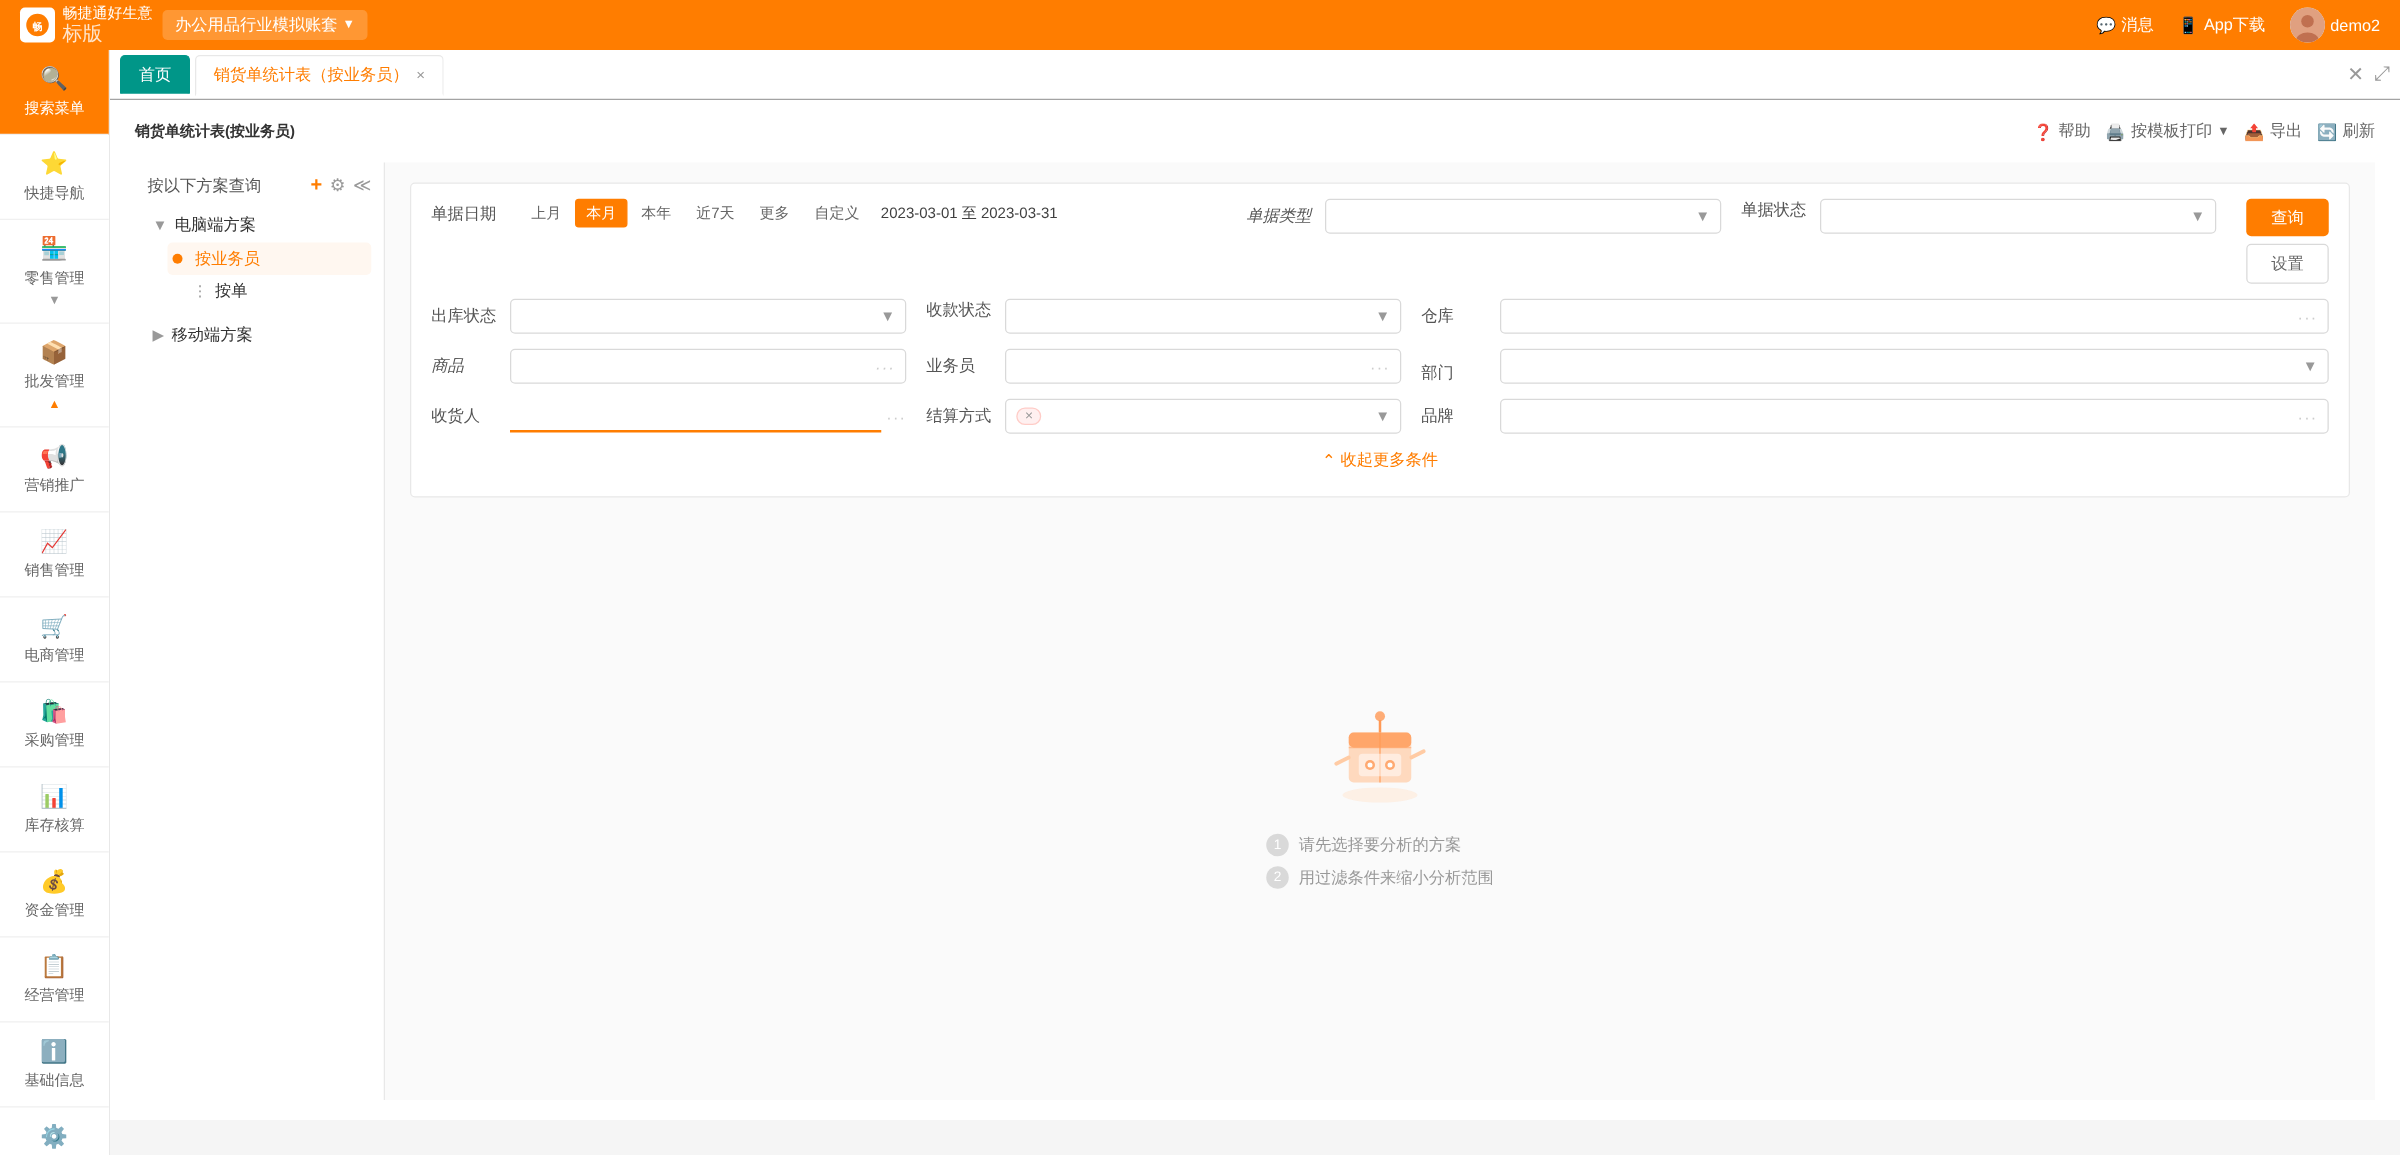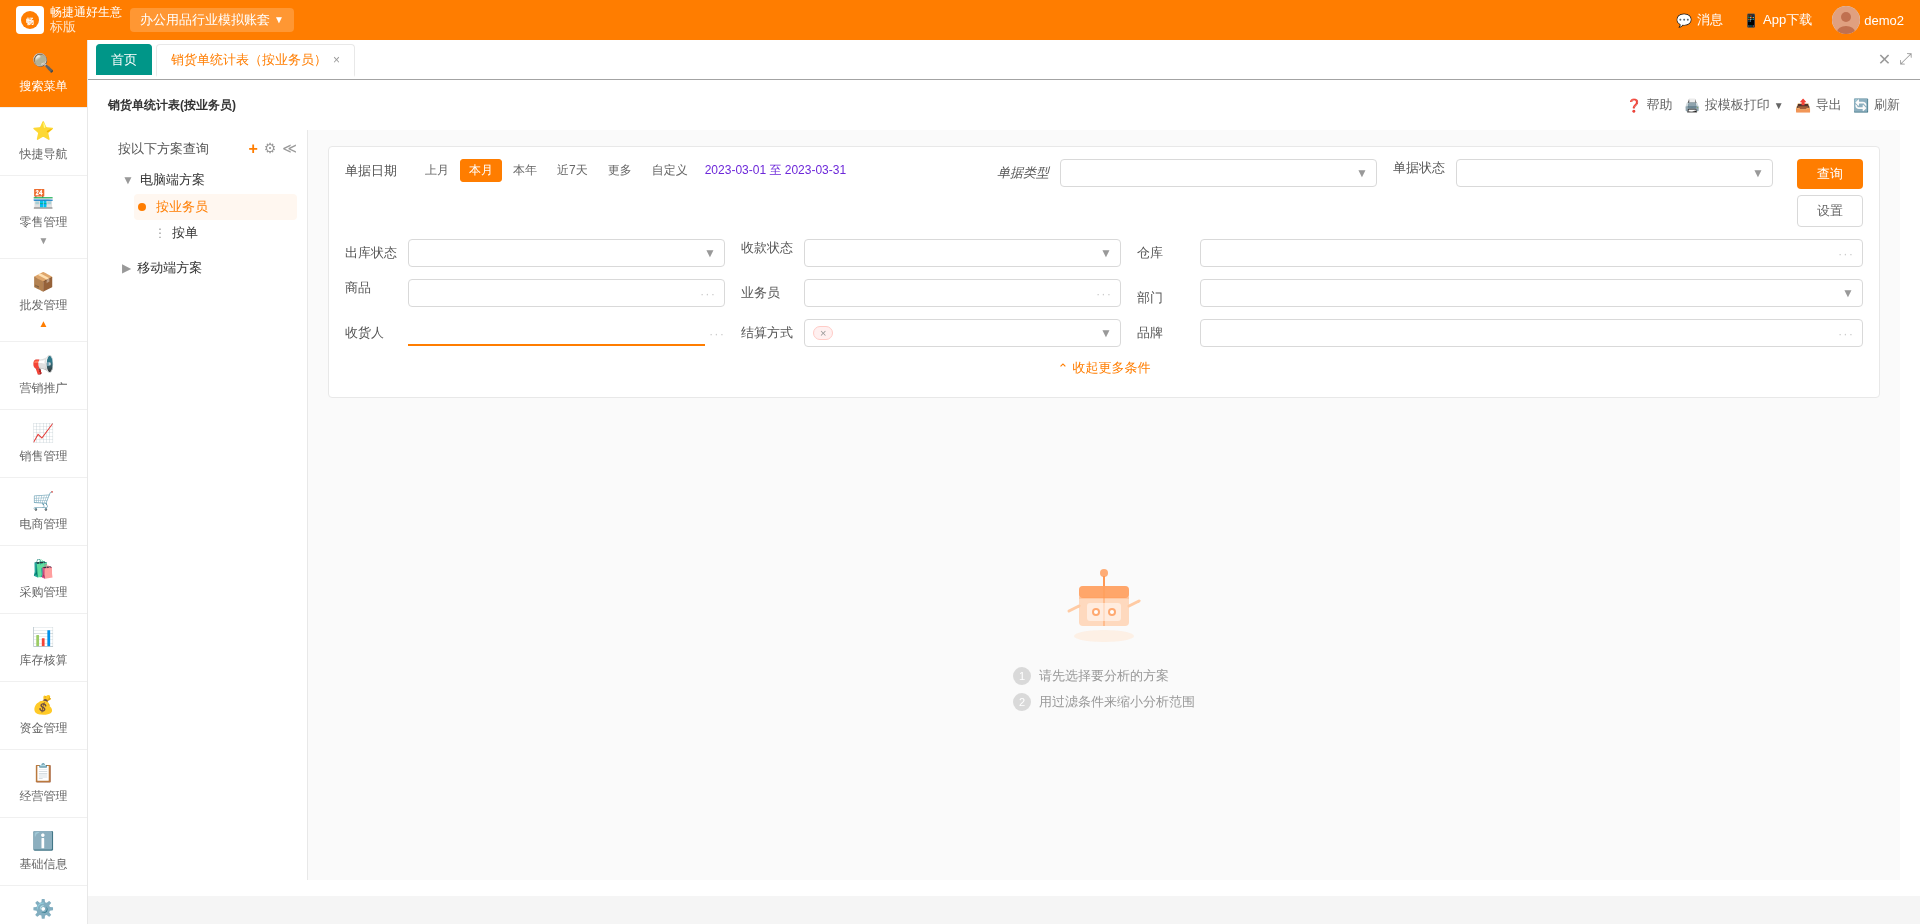--- a/index.html
+++ b/index.html
@@ -64,21 +64,21 @@
 
     
     .right-panel { flex: 1; padding: 16px 20px; background: #fafafa; display: flex; flex-direction: column; gap: 0; overflow: hidden; }
 
     
     .filter-section { background: #fff; border: 1px solid #e8e8e8; border-radius: 4px; padding: 12px 16px; margin-bottom: 0; }
     .filter-label { font-size: 13px; color: #555; white-space: nowrap; margin-right: 8px; min-width: 55px; }
     .date-quick { display: flex; gap: 2px; margin-left: 8px; }
     .dq-btn { padding: 2px 8px; border-radius: 3px; font-size: 12px; cursor: pointer; color: #666; border: 1px solid transparent; }
     .dq-btn.active { background: #ff7d00; color: #fff; border-color: #ff7d00; }
-    .date-range-text { font-size: 12px; color: #6d28d9; margin-left: 8px; }
+    .date-range-text { font-size: 12px; color: #404040; margin-left: 8px; }
     .select-control { flex: 1; display: flex; align-items: center; border: 1px solid #d9d9d9; border-radius: 4px; padding: 4px 8px; cursor: pointer; background: #fff; min-height: 28px; position: relative; }
     .select-control .select-arrow { margin-left: auto; color: #999; font-size: 12px; }
     .input-control { flex: 1; border: none; border-bottom: 2px solid #ff7d00; outline: none; padding: 4px 2px; font-size: 13px; background: transparent; }
 
     .collapse-btn { text-align: center; padding: 8px; color: #ff7d00; cursor: pointer; font-size: 13px; display: flex; align-items: center; justify-content: center; gap: 4px; }
     .btn-query { background: #ff7d00; color: #fff; border: none; border-radius: 4px; padding: 6px 20px; cursor: pointer; font-size: 13px; }
     .btn-setting { background: #fff; color: #666; border: 1px solid #d9d9d9; border-radius: 4px; padding: 6px 16px; cursor: pointer; font-size: 13px; }
 
     
     .empty-state { display: flex; flex-direction: column; align-items: center; justify-content: center; flex: 1; padding: 40px; }
@@ -104,21 +104,21 @@
     <div class="top-bar-left">
       <div class="logo-area">
         <div class="logo-icon">
           <svg viewBox="0 0 20 20" fill="none">
             <circle cx="10" cy="10" r="9" fill="#ff7d00"></circle>
             <text x="10" y="14" text-anchor="middle" fill="#fff" font-size="8" font-weight="bold">畅</text>
           </svg>
         </div>
         <div class="top-bar-title">
           <div>畅捷通好生意</div>
-          <div style="font-size:13px;opacity:0.8;">标版</div>
+          <div style="font-size:16px;opacity:0.8;">标版</div>
         </div>
       </div>
       <div style="display:flex;align-items:center;gap:4px;background:rgba(255,255,255,0.2);border-radius:4px;padding:3px 10px;cursor:pointer;">
         <span>办公用品行业模拟账套</span>
         <span style="font-size:10px;">▼</span>
       </div>
     </div>
     <div class="top-bar-right">
       <div class="icon-btn">
         <span>💬</span>
@@ -333,21 +333,21 @@
                   </div>
                   <div style="display:flex;align-items:center;flex:1;">
                     <span class="filter-label">仓库</span>
                     <div class="select-control" style="flex:1;">
                       <span style="margin-left:auto;color:#ccc;letter-spacing:1px;">···</span>
                     </div>
                   </div>
                 </div>
 
                 <div style="display:flex;align-items:center;gap:16px;margin-bottom:12px;">
-                  <div style="display:flex;align-items:flex-start;width:380px;">
+                  <div style="display:flex;align-items:center;width:380px;font-style:italic;">
                     <span class="filter-label">商品</span>
                     <div class="select-control" style="flex:1;">
                       <span style="margin-left:auto;color:#ccc;letter-spacing:1px;">···</span>
                     </div>
                   </div>
                   <div style="display:flex;align-items:center;width:380px;">
                     <span class="filter-label">业务员</span>
                     <div class="select-control" style="flex:1;">
                       <span style="margin-left:auto;color:#ccc;letter-spacing:1px;">···</span>
                     </div>

